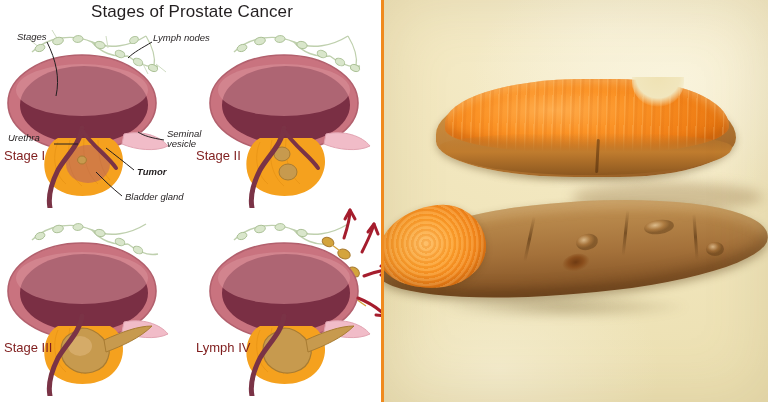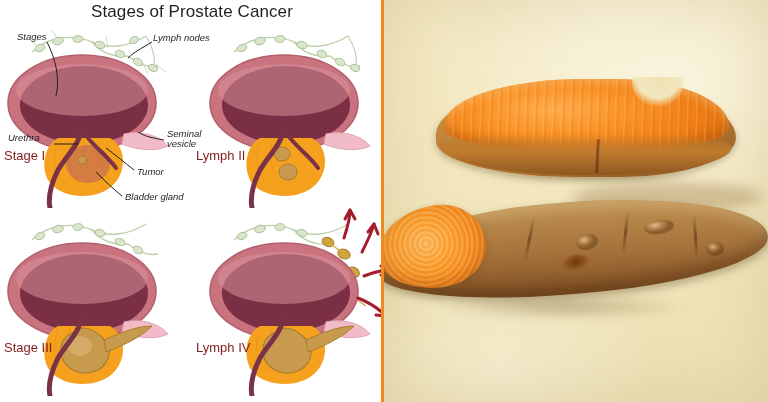--- a/index.html
+++ b/index.html
@@ -20,21 +20,21 @@
   .fig-s4{left:198px;top:206px;}
 
   .stage-label{position:absolute;font-size:13px;color:#7f1d1d;white-space:nowrap;}
   .lbl-s1{left:4px;top:148px;}
   .lbl-s2{left:196px;top:148px;}
   .lbl-s3{left:4px;top:340px;}
   .lbl-s4{left:196px;top:340px;}
 
   .anno{position:absolute;font-style:italic;font-size:9.5px;color:#231f20;
         white-space:nowrap;line-height:1.1;}
-  .anno.bold{font-weight:normal;}
+  .anno.bold{font-weight:bold;}
   .a-bladder{left:17px;top:32px;}
   .a-lymph{left:153px;top:33px;font-style:italic;}
   .a-urethra{left:8px;top:133px;text-align:right;}
   .a-seminal{left:167px;top:129px;}
   .a-tumor{left:137px;top:167px;}
   .a-prostate{left:125px;top:192px;}
 
   
   .photo-panel{position:relative;width:384px;height:402px;overflow:hidden;
     background:
@@ -292,21 +292,21 @@
     <div class="anno a-lymph">Lymph nodes</div>
     <div class="anno a-urethra">Urethra</div>
     <div class="anno a-seminal">
       <span>Seminal</span><br>
       <span>vesicle</span>
     </div>
     <div class="anno bold a-tumor">Tumor</div>
     <div class="anno a-prostate">Bladder gland</div>
 
     <div class="stage-label lbl-s1">Stage I</div>
-    <div class="stage-label lbl-s2">Lymph II</div>
+    <div class="stage-label lbl-s2">Stage II</div>
     <div class="stage-label lbl-s3">Stage III</div>
     <div class="stage-label lbl-s4">Lymph IV</div>
   </div>
 
   <div class="photo-panel">
     <div class="photo-haze"></div>
 
     <div class="slice">
       <div class="shadow"></div>
       <div class="skin"></div>

